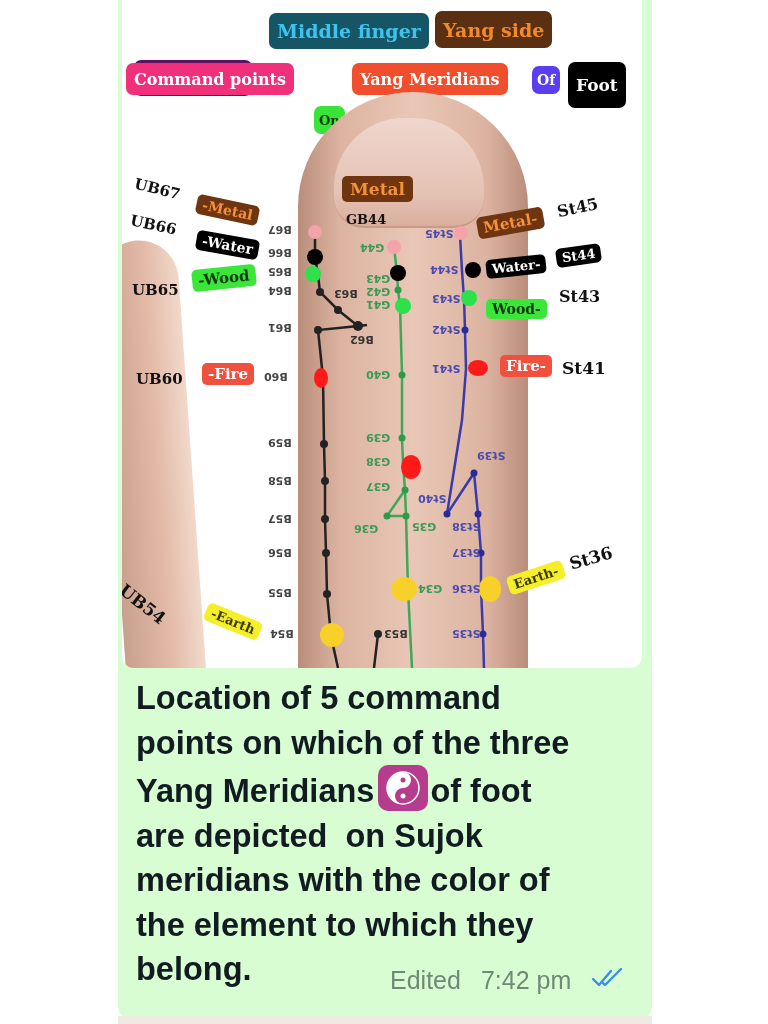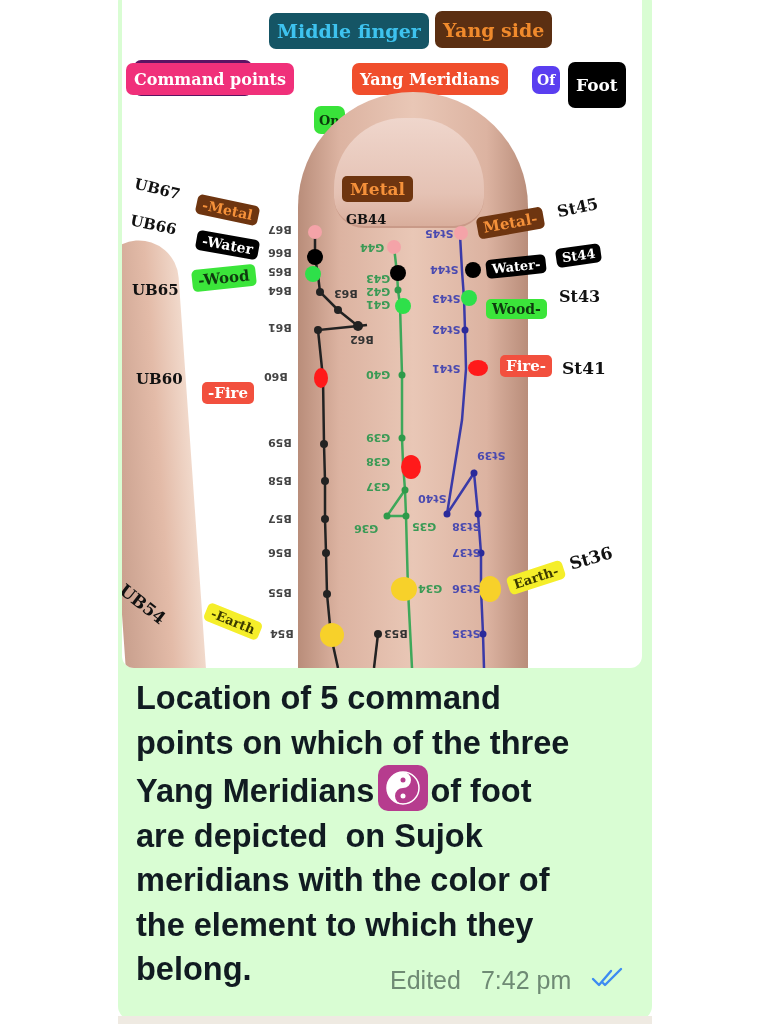--- a/index.html
+++ b/index.html
@@ -211,21 +211,21 @@
 
   <span class="lbl" style="left:12px;top:180px;font-size:15px;transform:rotate(14deg);">UB67</span>
   <span class="lbl" style="left:8px;top:216px;font-size:15px;transform:rotate(12deg);">UB66</span>
   <span class="lbl" style="left:10px;top:281px;font-size:15px;">UB65</span>
   <span class="lbl" style="left:14px;top:370px;font-size:15px;">UB60</span>
   <span class="lbl" style="left:6px;top:580px;font-size:17px;transform:rotate(38deg);transform-origin:left top;">UB54</span>
 
   <span class="elem" style="left:74px;top:200px;background:#6e3510;color:#f5913a;transform:rotate(12deg);">-Metal</span>
   <span class="elem" style="left:74px;top:235px;background:#000;color:#fff;transform:rotate(10deg);">-Water</span>
   <span class="elem" style="left:70px;top:267px;font-size:15px;background:#3be53a;color:#0f3a0f;transform:rotate(-6deg);">-Wood</span>
-  <span class="elem" style="left:80px;top:382px;font-size:15px;background:#f2503e;color:#fff;">-Fire</span>
+  <span class="elem" style="left:80px;top:363px;font-size:15px;background:#f2503e;color:#fff;">-Fire</span>
   <span class="elem" style="left:82px;top:612px;font-size:13px;background:#f5ee2a;color:#3b3a00;transform:rotate(22deg);">-Earth</span>
 
   <span class="elem" style="left:220px;top:176px;font-size:17px;padding:3px 8px;background:#6e3510;color:#f5913a;">Metal</span>
   <span class="lbl" style="left:224px;top:212px;font-size:13px;">GB44</span>
 
   <span class="elem" style="left:355px;top:212px;font-size:15px;background:#6e3510;color:#f5913a;transform:rotate(-10deg);">Metal-</span>
   <span class="lbl" style="left:435px;top:198px;font-size:16px;transform:rotate(-12deg);">St45</span>
   <span class="elem" style="left:364px;top:257px;font-size:13px;background:#000;color:#fff;transform:rotate(-6deg);">Water-</span>
   <span class="elem" style="left:434px;top:246px;font-size:13px;background:#000;color:#fff;transform:rotate(-8deg);">St44</span>
   <span class="elem" style="left:364px;top:299px;font-size:14px;background:#3be53a;color:#0f3a0f;">Wood-</span>

